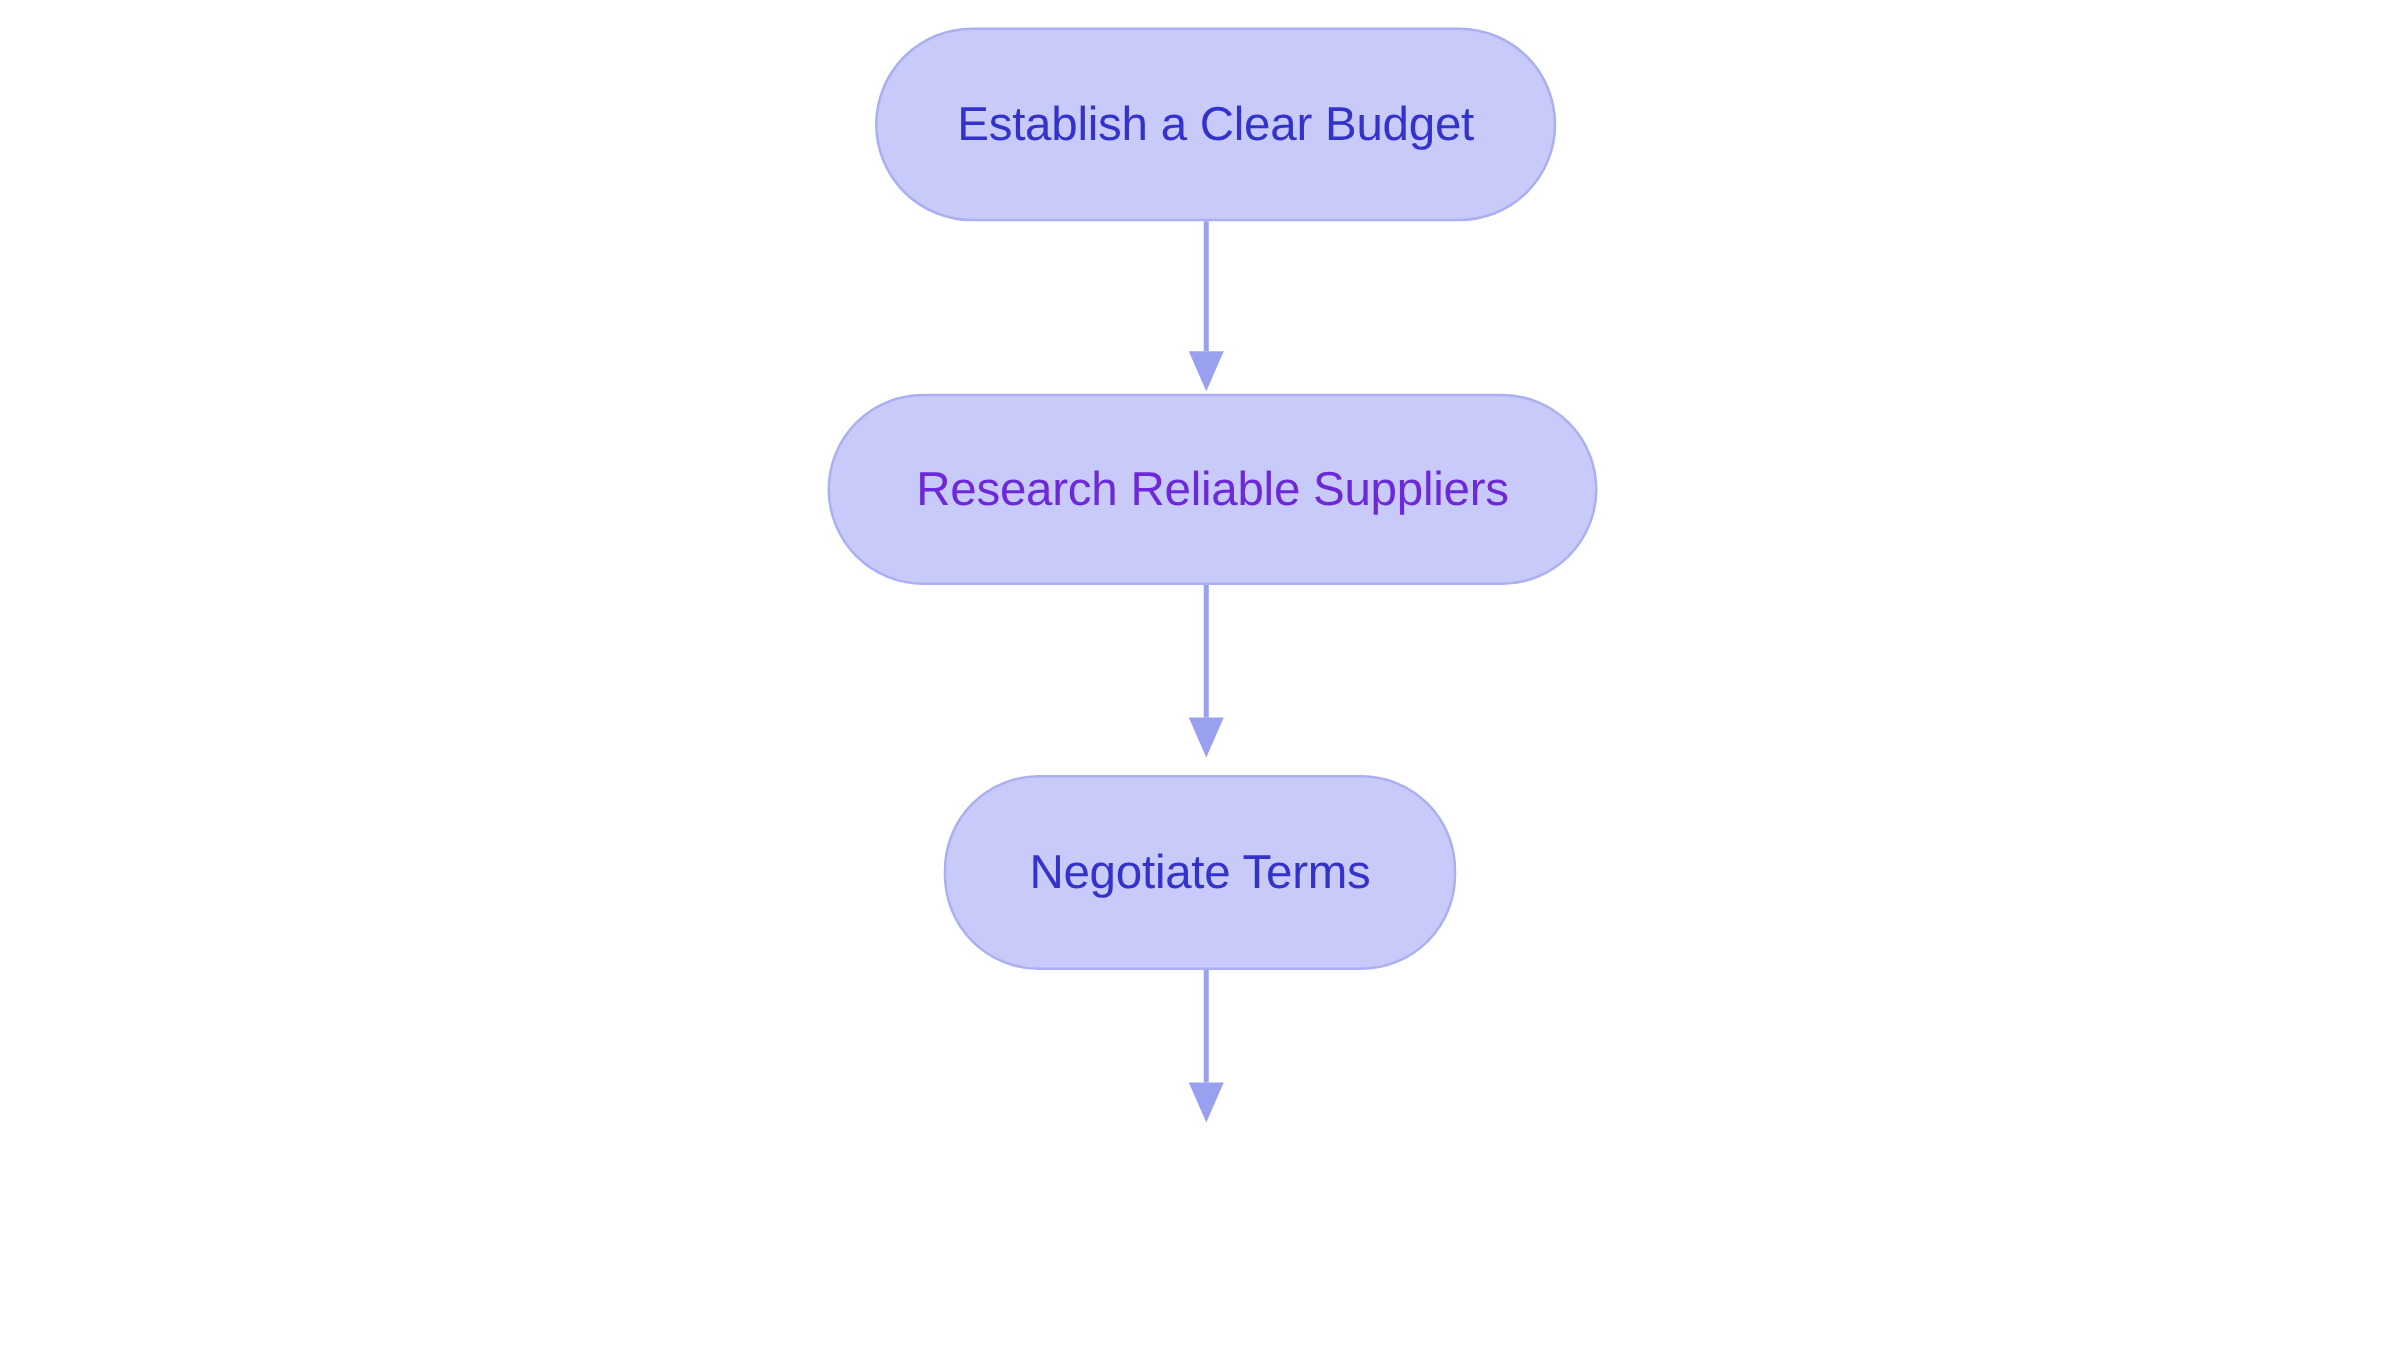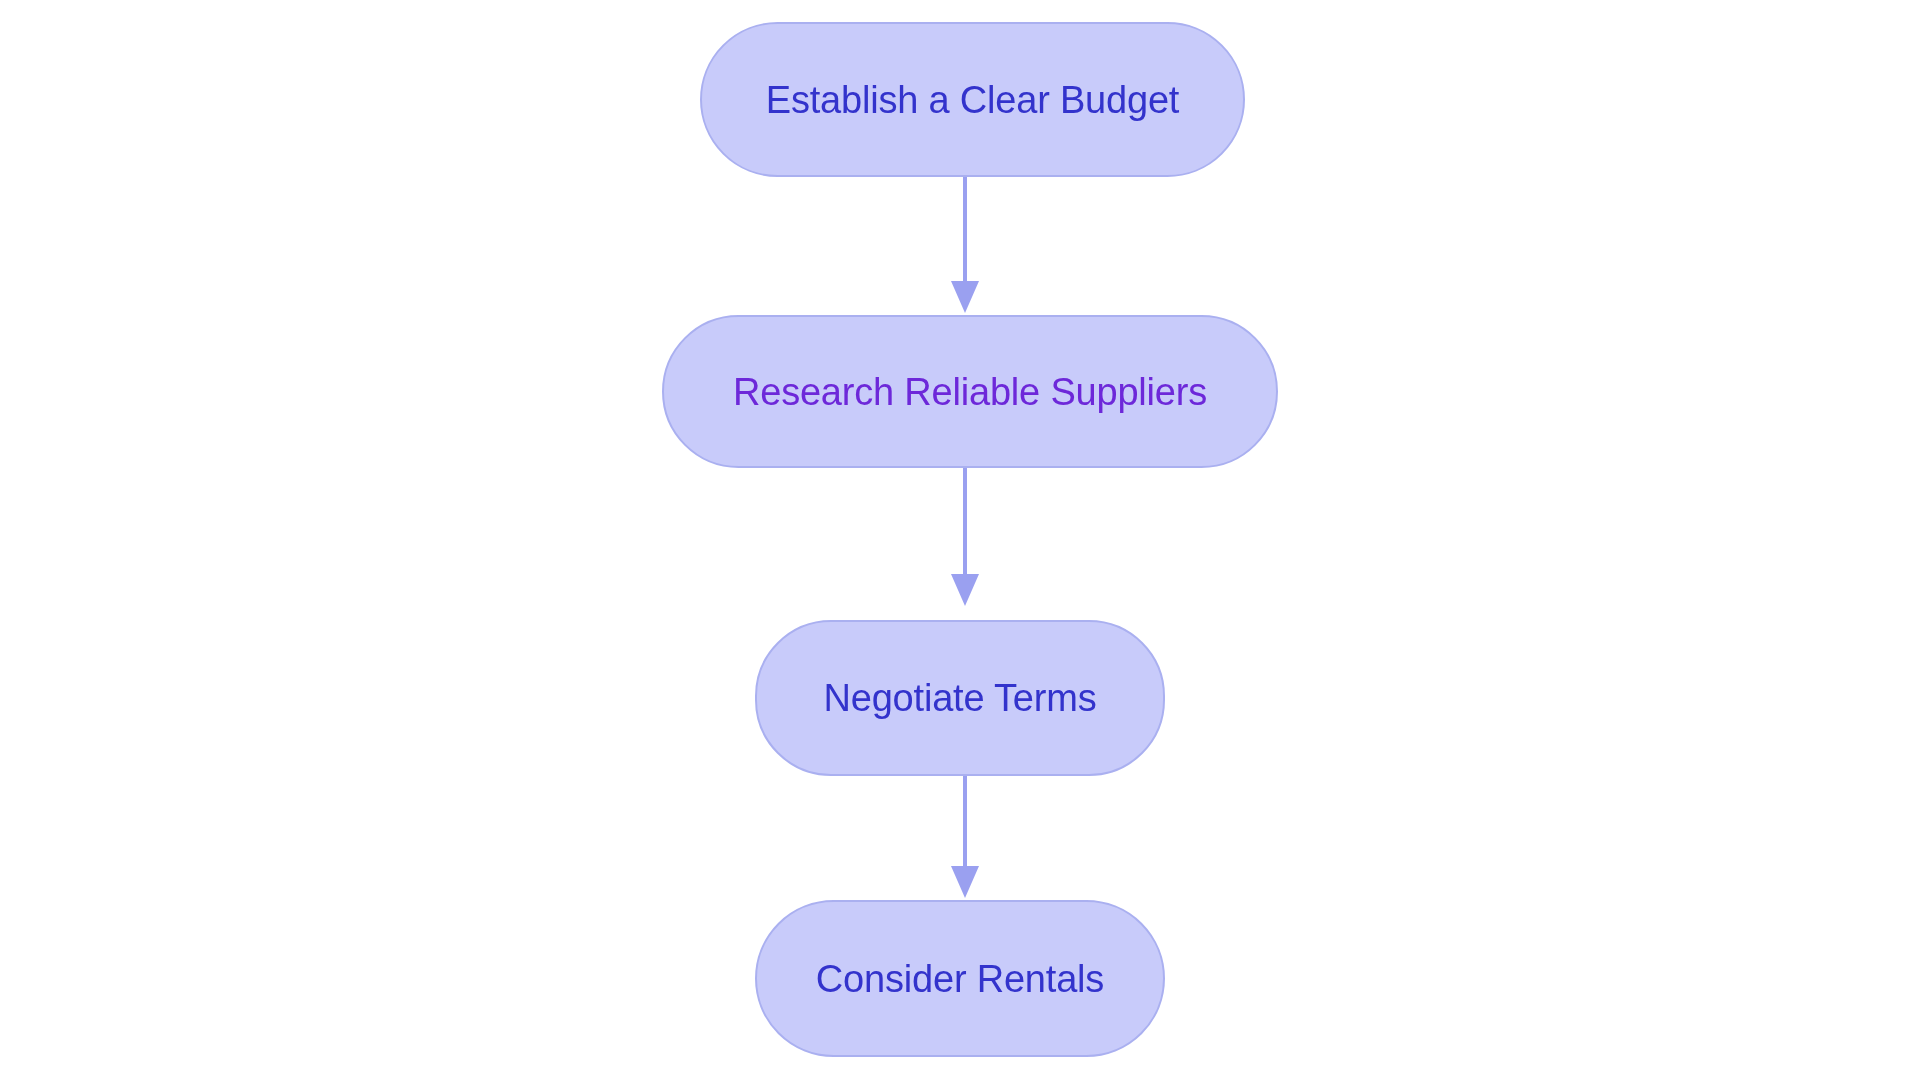--- a/index.html
+++ b/index.html
@@ -75,17 +75,14 @@
   </div>
 
   <div class="flow-node" id="node-1" style="left: 662px; top: 315px; width: 616px; height: 153px; background: rgb(200, 203, 250); border-color: rgb(170, 176, 240); border-width: 2px; border-radius: 76.5px; color: #6d28d9;">
     <span class="node-label" style="font-size: 38px;">Research Reliable Suppliers</span>
   </div>
 
   <div class="flow-node" id="node-2" style="left: 755px; top: 608px; width: 410px; height: 156px; background: rgb(200, 203, 250); border-color: rgb(170, 176, 240); border-width: 2px; border-radius: 76px; color: rgb(51, 51, 204); margin-top: 12px;">
     <span class="node-label" style="font-size: 38px;">Negotiate Terms</span>
   </div>
 
-  <div class="flow-node" id="node-3" style="left: 755px; top: 900px; width: 410px; height: 157px; background: rgb(200, 203, 250); border-color: rgb(170, 176, 240); border-width: 2px; border-radius: 78.5px; color: rgb(51, 51, 204);">
-    <span class="node-label" style="font-size: 38px;">Consider Rentals</span>
-  </div>
 
 </div>
 
 </body></html>

